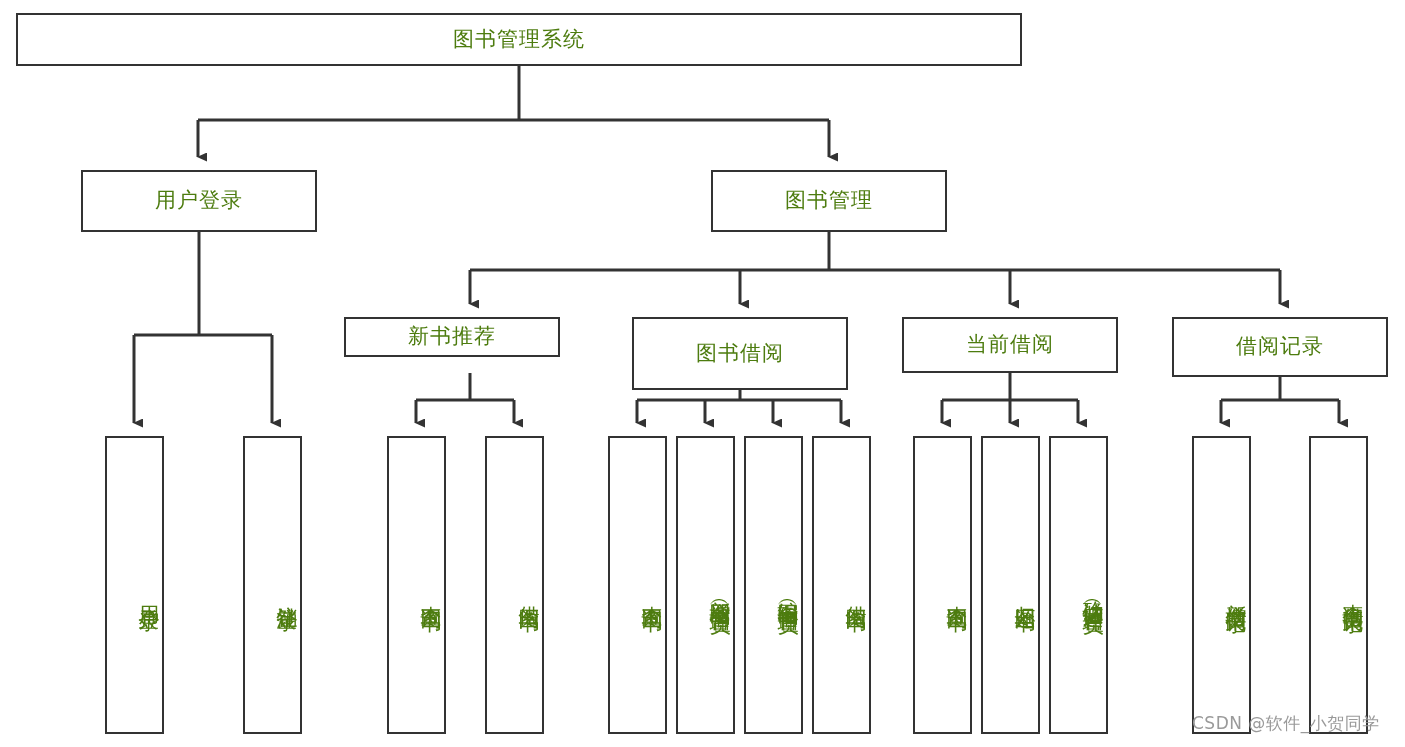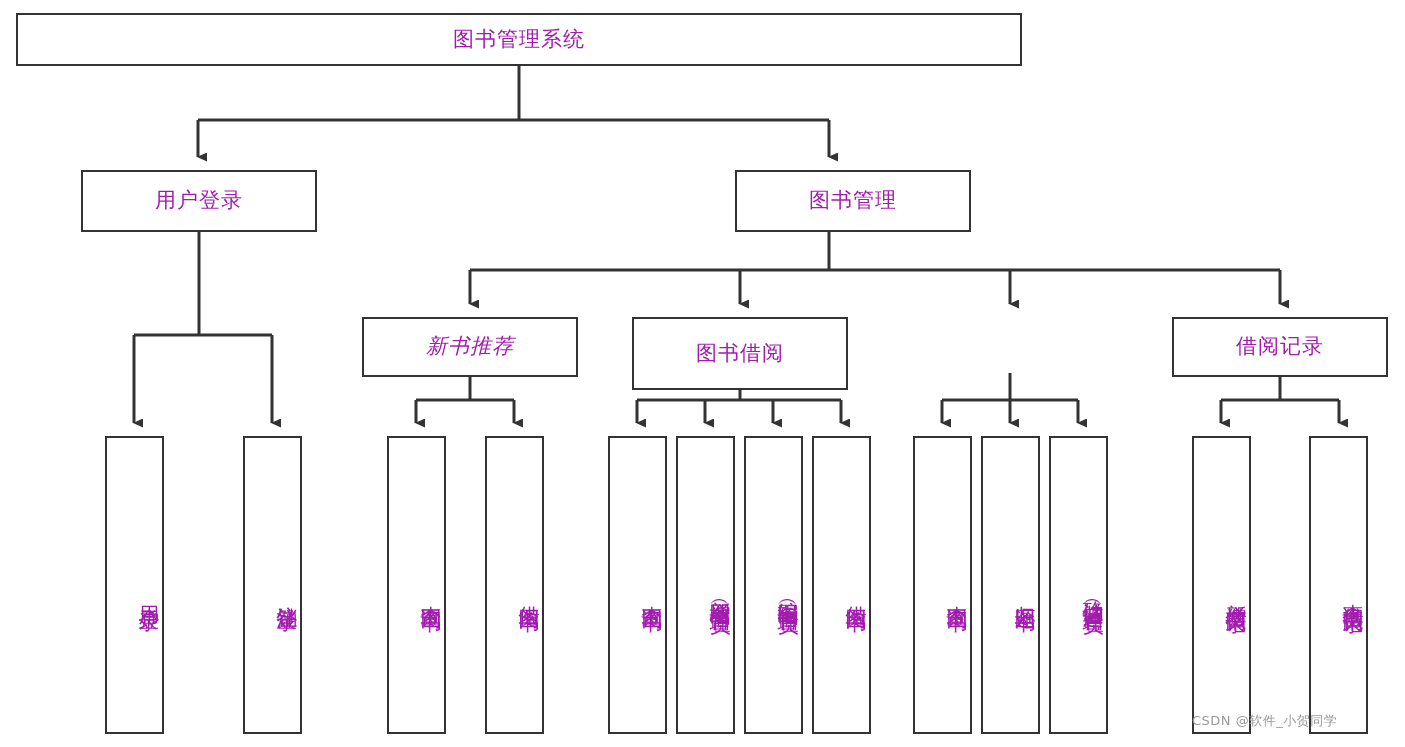--- a/index.html
+++ b/index.html
@@ -27,21 +27,21 @@
     pointer-events: none;
   }
   .node {
     position: absolute;
     box-sizing: border-box;
     border: 2px solid #333333;
     background: #ffffff;
     display: flex;
     align-items: center;
     justify-content: center;
-    color: #a21caf;
+    color: #4d7c0f;
     text-align: center;
   }
   .node.horiz {
     font-size: 21px;
     letter-spacing: 1px;
     line-height: 1.2;
   }
   .node.vert {
     writing-mode: vertical-rl;
     text-orientation: upright;
@@ -52,21 +52,21 @@
     align-items: flex-start;
     justify-content: center;
   }
   .node .label {
     display: block;
   }
   #watermark {
     position: absolute;
     left: 1192px;
     top: 712px;
-    font-size: 13px;
+    font-size: 17px;
     color: #9a9a9a;
     white-space: nowrap;
     letter-spacing: 0.5px;
     font-family: "DejaVu Sans", "Liberation Sans", sans-serif;
   }
 </style>
 </head>
 <body>
 
 <div id="diagram-root">
@@ -121,29 +121,32 @@
     </g>
   </svg>
 
   <div class="node horiz" style="left:16px; top:13px; width:1006px; height:53px;">
     <span class="label">图书管理系统</span>
   </div>
 
   <div class="node horiz" style="left:81px; top:170px; width:236px; height:62px;">
     <span class="label">用户登录</span>
   </div>
-  <div class="node horiz" style="left:711px; top:170px; width:236px; height:62px;margin-left:24px;">
+  <div class="node horiz" style="left:711px; top:170px; width:236px; height:62px;">
     <span class="label">图书管理</span>
   </div>
 
-  <div class="node horiz" style="left:362px; top:317px; width:216px; height:60px;font-style:italic;">
+  <div class="node horiz" style="left:344px; top:317px; width:216px; height:40px;">
     <span class="label">新书推荐</span>
   </div>
   <div class="node horiz" style="left:632px; top:317px; width:216px; height:73px;">
     <span class="label">图书借阅</span>
+  </div>
+  <div class="node horiz" style="left:902px; top:317px; width:216px; height:56px;">
+    <span class="label">当前借阅</span>
   </div>
   <div class="node horiz" style="left:1172px; top:317px; width:216px; height:60px;">
     <span class="label">借阅记录</span>
   </div>
 
   <div class="node vert" style="left:105px; top:436px; width:59px; height:298px;">
     <span class="label">用户登录</span>
   </div>
   <div class="node vert" style="left:243px; top:436px; width:59px; height:298px;">
     <span class="label">注销登录</span>

